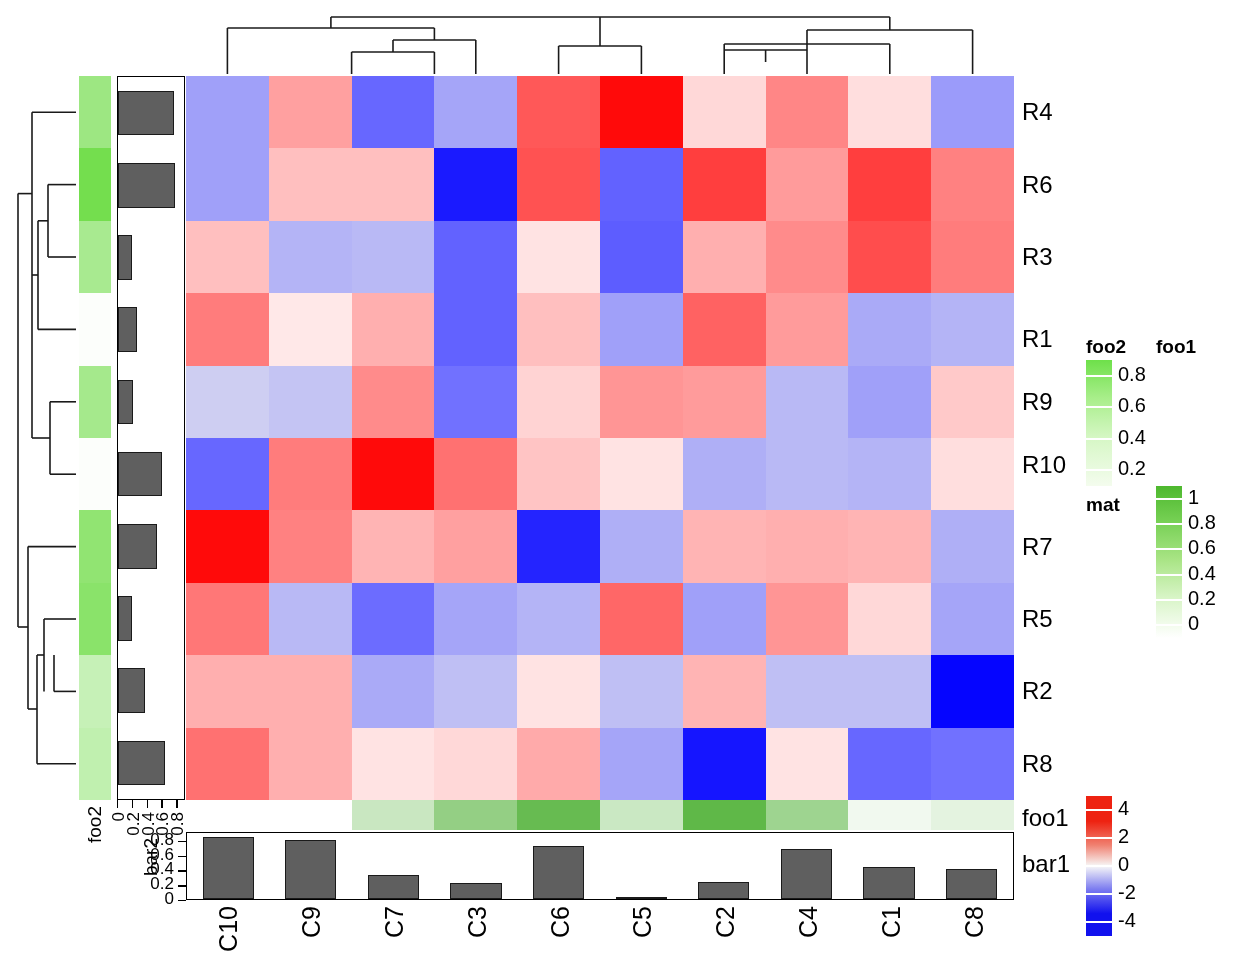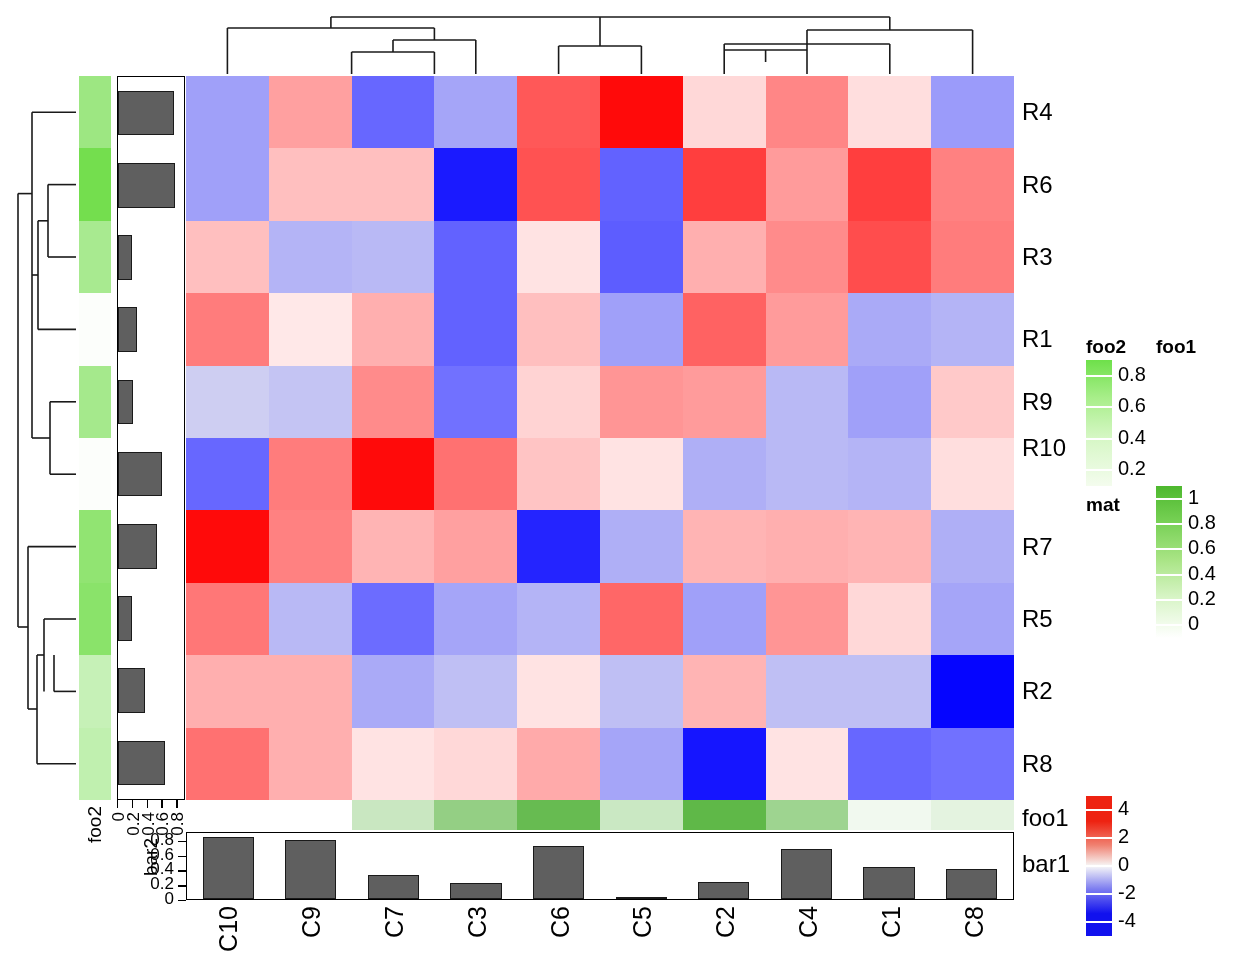--- a/index.html
+++ b/index.html
@@ -442,21 +442,21 @@
       <div class="tk" style="top: 23.6522px;"></div>
       <div class="tk" style="top: 8.86957px;"></div>
     </div>
 
   <div id="row-labels">
       <div class="rowlabel" style="top: 100.2px;">R4</div>
       <div class="rowlabel" style="top: 172.6px;">R6</div>
       <div class="rowlabel" style="top: 245px;">R3</div>
       <div class="rowlabel" style="top: 327px;">R1</div>
       <div class="rowlabel" style="top: 389.8px;">R9</div>
-      <div class="rowlabel" style="top: 436px;">R10</div>
+      <div class="rowlabel" style="top: 453px;">R10</div>
       <div class="rowlabel" style="top: 534.6px;">R7</div>
       <div class="rowlabel" style="top: 607px;">R5</div>
       <div class="rowlabel" style="top: 679.4px;">R2</div>
       <div class="rowlabel" style="top: 751.8px;">R8</div>
     </div>
 
   <div id="col-labels">
       <div class="collabel" style="left: 214.4px;">C10</div>
       <div class="collabel" style="left: 297.2px;">C9</div>
       <div class="collabel" style="left: 380px;">C7</div>

